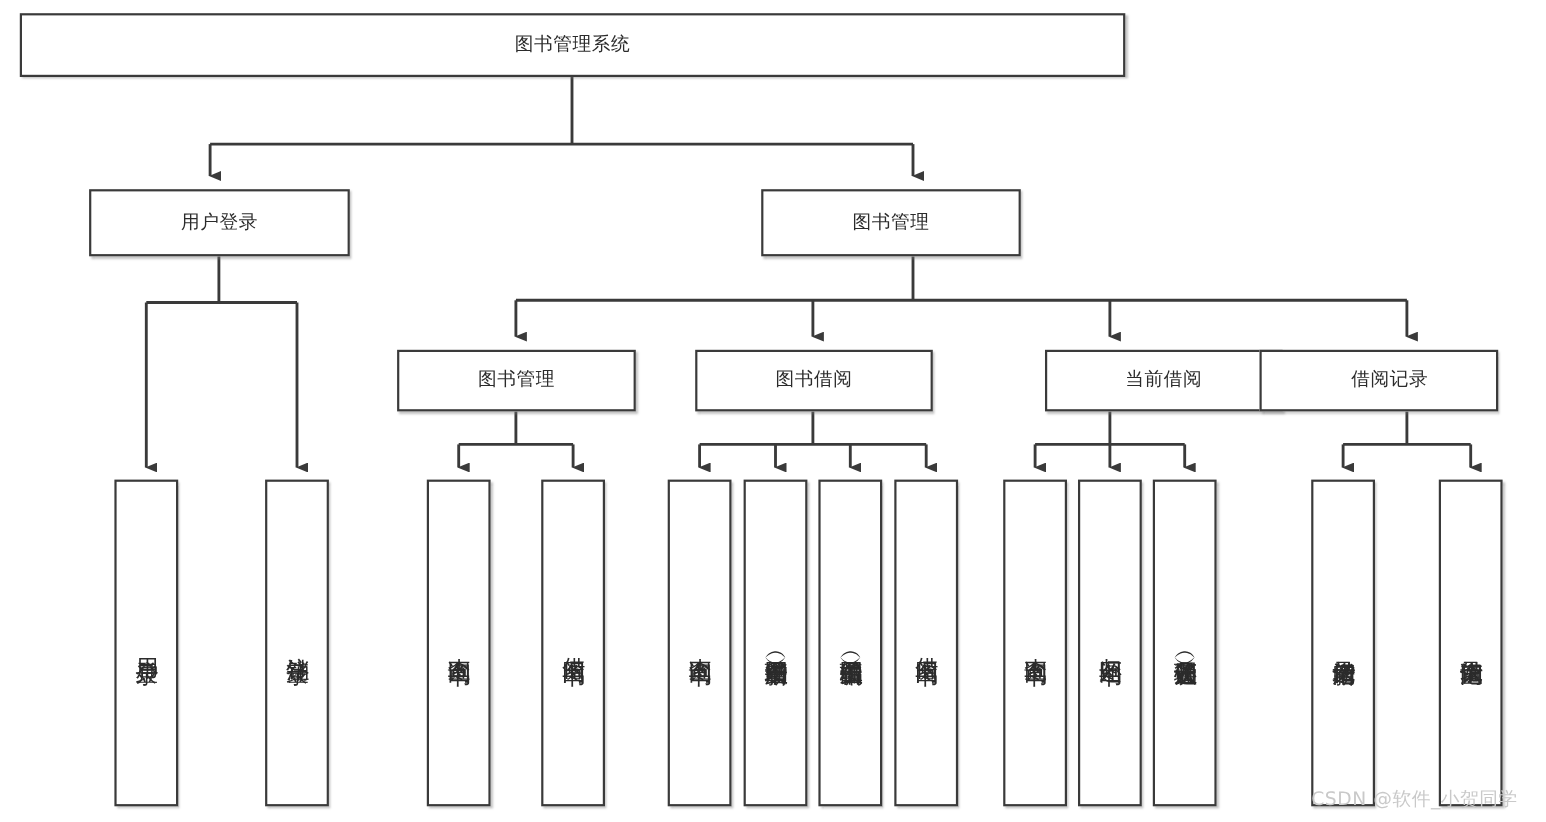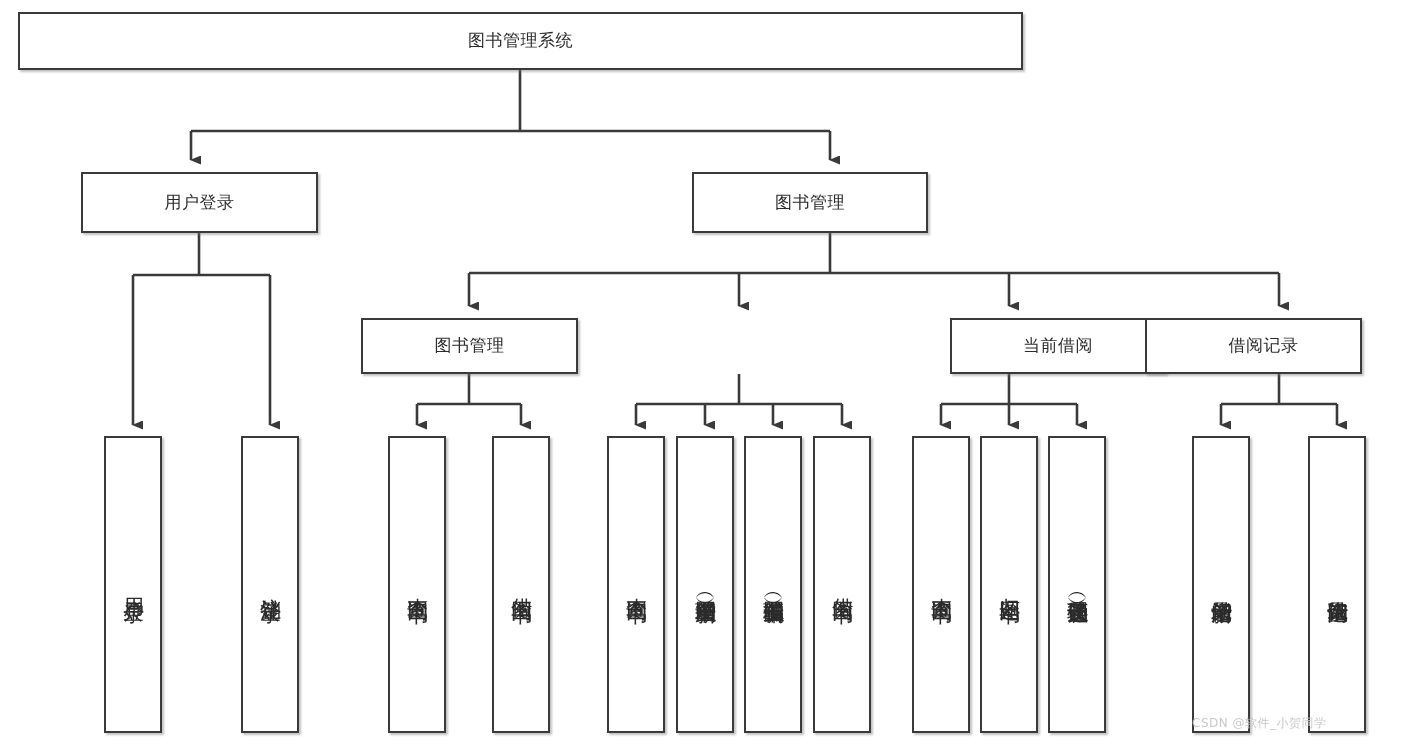--- a/index.html
+++ b/index.html
@@ -54,21 +54,21 @@
     max-height: 285px;
   }
   .node.vertical.tall .node-label {
     max-height: 292px;
     line-height: 1.22;
     letter-spacing: 0px;
   }
   .watermark {
     position: absolute;
     color: #c9c9c9;
-    font-size: 12px;
+    font-size: 17px;
     white-space: nowrap;
     letter-spacing: 0.5px;
   }
 </style>
 </head>
 <body>
 
 <div id="canvas">
 
   <svg class="edges" viewBox="0 0 1405 747">
@@ -131,20 +131,23 @@
   </div>
 
   <div class="node" style="left:692px; top:172px; width:236px; height:61px;">
     <span class="node-label">图书管理</span>
   </div>
 
   <div class="node" style="left:361px; top:318px; width:217px; height:56px;">
     <span class="node-label">图书管理</span>
   </div>
 
+  <div class="node" style="left:632px; top:318px; width:216px; height:56px;">
+    <span class="node-label">图书借阅</span>
+  </div>
 
   <div class="node" style="left:950px; top:318px; width:216px; height:56px;">
     <span class="node-label">当前借阅</span>
   </div>
 
   <div class="node" style="left:1145px; top:318px; width:217px; height:56px;padding-left:20px;">
     <span class="node-label">借阅记录</span>
   </div>
 
   <div class="node vertical" style="left:104px; top:436px; width:58px; height:297px;">

